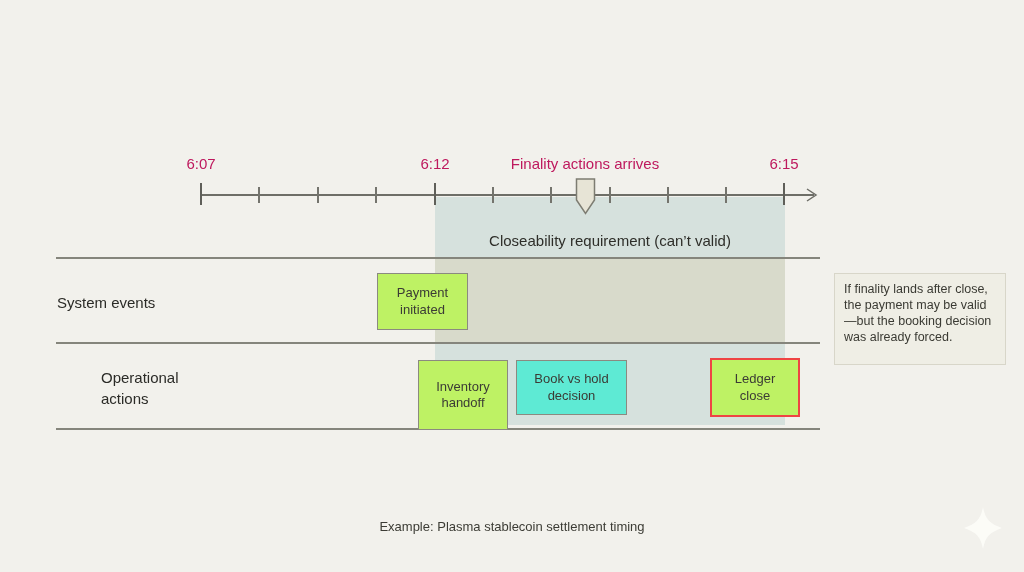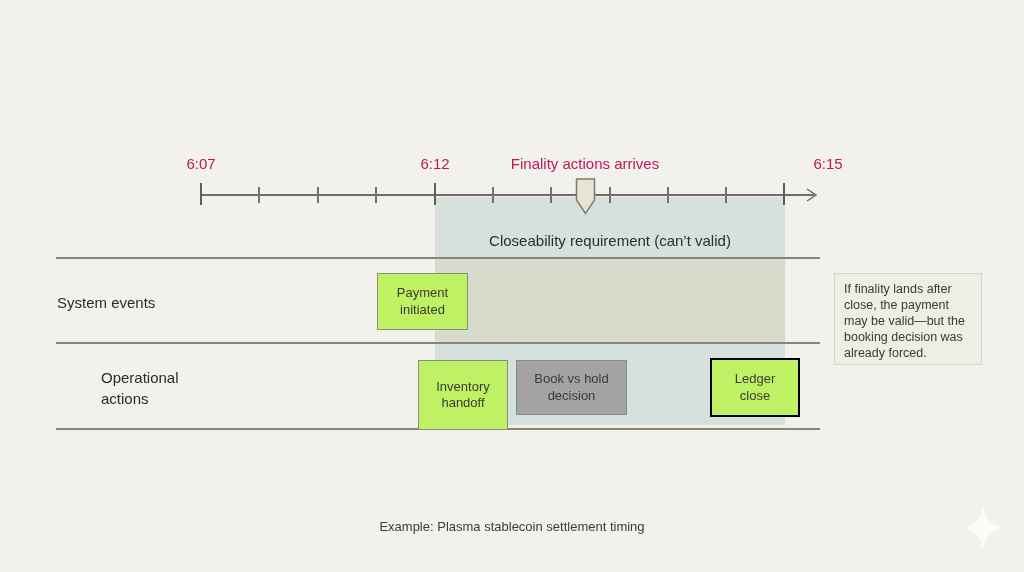--- a/index.html
+++ b/index.html
@@ -27,41 +27,41 @@
   .band-label{top:232px;left:435px;width:350px;text-align:center;font-size:15px;color:#2e2e29;}
 
   
   .divider{left:56px;width:764px;height:1.5px;background:#85857c;}
   .row-label{left:57px;font-size:15px;color:#2b2b27;line-height:21px;}
 
   
   .ebox{box-sizing:border-box;display:flex;align-items:center;justify-content:center;
         text-align:center;font-size:13px;line-height:16.5px;color:#3b3b35;
         background:#bef264;border:1.5px solid #8b8a80;padding:2px 6px;}
-  .ebox.teal{background:#a3a3a3;}
-  .ebox.strong{border:2px solid #000000;padding:2px 16px;}
+  .ebox.teal{background:#5eead4;}
+  .ebox.strong{border:2px solid #ef4444;padding:2px 16px;}
 
   
-  .note{box-sizing:border-box;left:834px;top:273px;width:148px;height:92px;
+  .note{box-sizing:border-box;left:834px;top:273px;width:172px;height:92px;
         background:#efeee5;border:1px solid #d8d6c9;padding:7px 9px;
         font-size:12.5px;line-height:16px;color:#3a3a33;}
 
   
   .caption{top:519px;left:0;width:1024px;text-align:center;font-size:13px;color:#3c3c35;}
 </style>
 </head>
 <body>
 
 <div id="slide">
 
 
   <div class="abs time-label" style="left:201px;">6:07</div>
   <div class="abs time-label" style="left:435px;">6:12</div>
   <div class="abs time-label" style="left:585px;">Finality actions arrives</div>
-  <div class="abs time-label" style="left:828px;text-align:center;">6:15</div>
+  <div class="abs time-label" style="left:784px;text-align:center;">6:15</div>
 
   <div class="abs band seg-top"></div>
   <div class="abs band seg-mid"></div>
   <div class="abs band seg-bot"></div>
 
   <div class="abs axis-line"></div>
   <svg class="abs" style="left:804px;top:187px;" width="16" height="16">
     <path d="M3 2 L12 8 L3 14" fill="none" stroke="#6e6e67" stroke-width="1.5"></path>
   </svg>
   <div class="abs tick long" style="left:200px;"></div>

